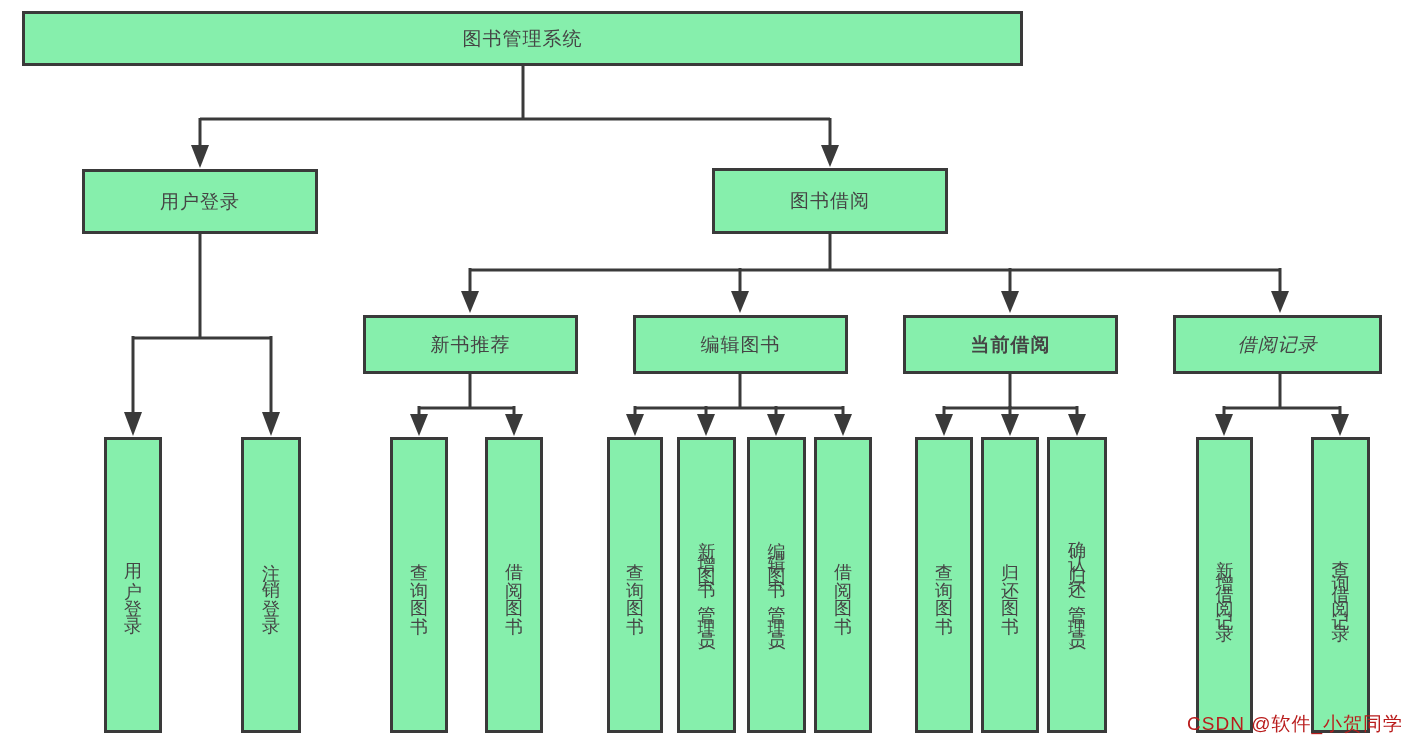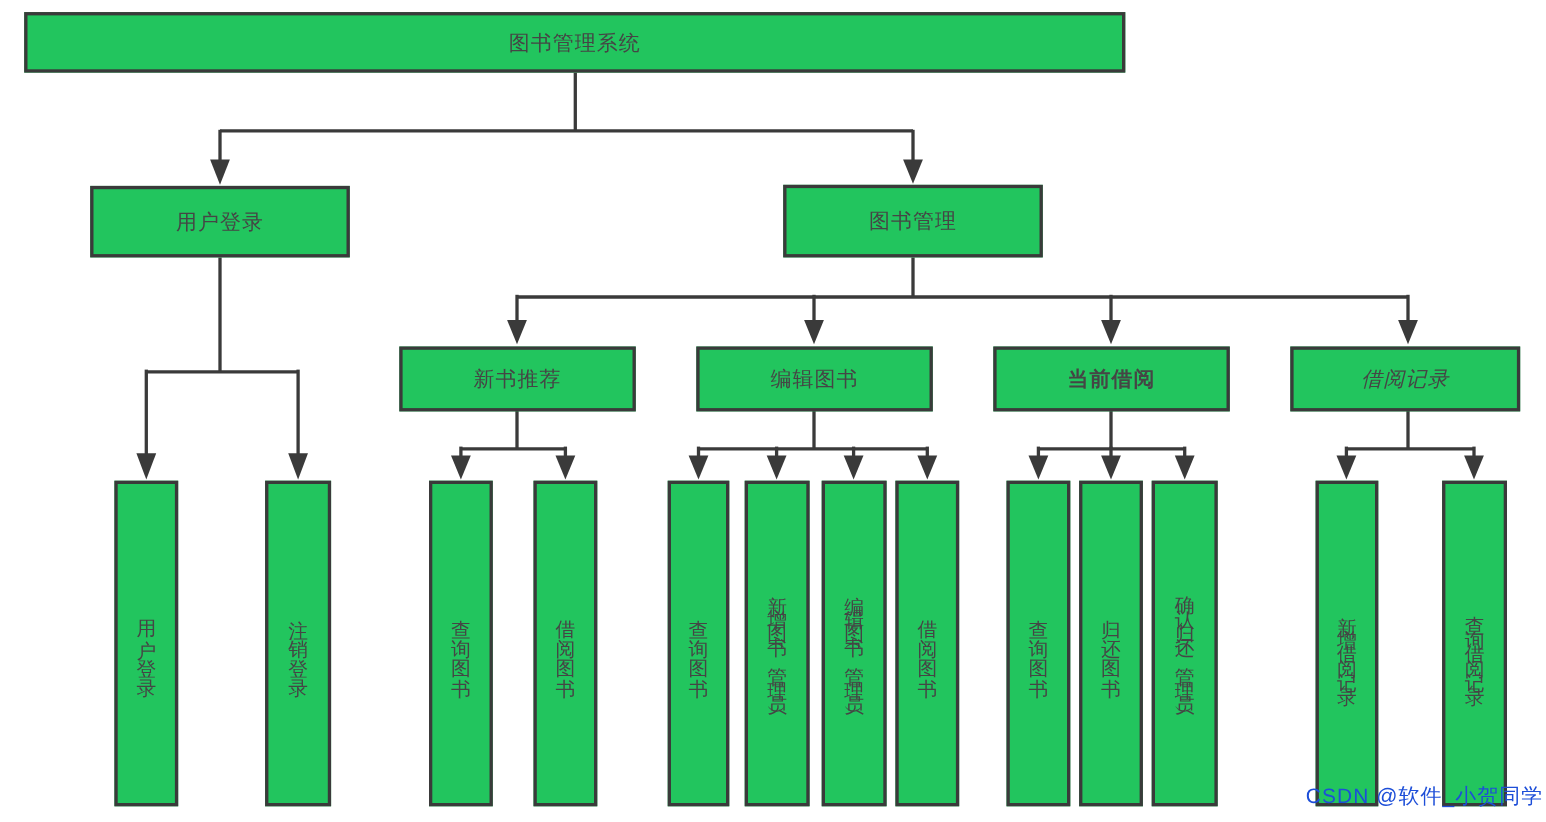--- a/index.html
+++ b/index.html
@@ -8,21 +8,21 @@
     background: #ffffff;
     position: relative;
     overflow: hidden;
     font-family: "Liberation Sans", sans-serif;
   }
   #connector-svg { position: absolute; left: 0; top: 0; }
   .box {
     position: absolute;
     box-sizing: border-box;
     border: 3px solid #3a3a3a;
-    background: #22c55e;
+    background: #86efac;
     display: flex;
     align-items: center;
     justify-content: center;
   }
   .h-label {
     font-size: 19px;
     color: #454545;
     letter-spacing: 1px;
     white-space: nowrap;
   }
@@ -33,21 +33,21 @@
     color: #454545;
     letter-spacing: 18px;
     line-height: 1;
   }
   .v-label.long { letter-spacing: 13px; }
   #watermark {
     position: absolute;
     top: 711px;
     right: 2px;
     font-size: 19px;
-    color: #1d4ed8;
+    color: #b91c1c;
     letter-spacing: 1px;
     white-space: nowrap;
   }
 </style>
 </head>
 <body>
 
 <svg id="connector-svg" width="1405" height="747" viewBox="0 0 1405 747">
   <g stroke="#3a3a3a" stroke-width="3" fill="none">
 
@@ -118,21 +118,21 @@
 </svg>
 
 <div class="box" style="left:22px; top:11px; width:1001px; height:55px;">
   <span class="h-label">图书管理系统</span>
 </div>
 
 <div class="box" style="left:82px; top:169px; width:236px; height:65px;">
   <span class="h-label">用户登录</span>
 </div>
 <div class="box" style="left:712px; top:168px; width:236px; height:66px;">
-  <span class="h-label">图书管理</span>
+  <span class="h-label">图书借阅</span>
 </div>
 
 <div class="box" style="left:363px; top:315px; width:215px; height:59px;">
   <span class="h-label">新书推荐</span>
 </div>
 <div class="box" style="left:633px; top:315px; width:215px; height:59px;">
   <span class="h-label">编辑图书</span>
 </div>
 <div class="box" style="left:903px; top:315px; width:215px; height:59px;font-weight:bold;">
   <span class="h-label">当前借阅</span>

